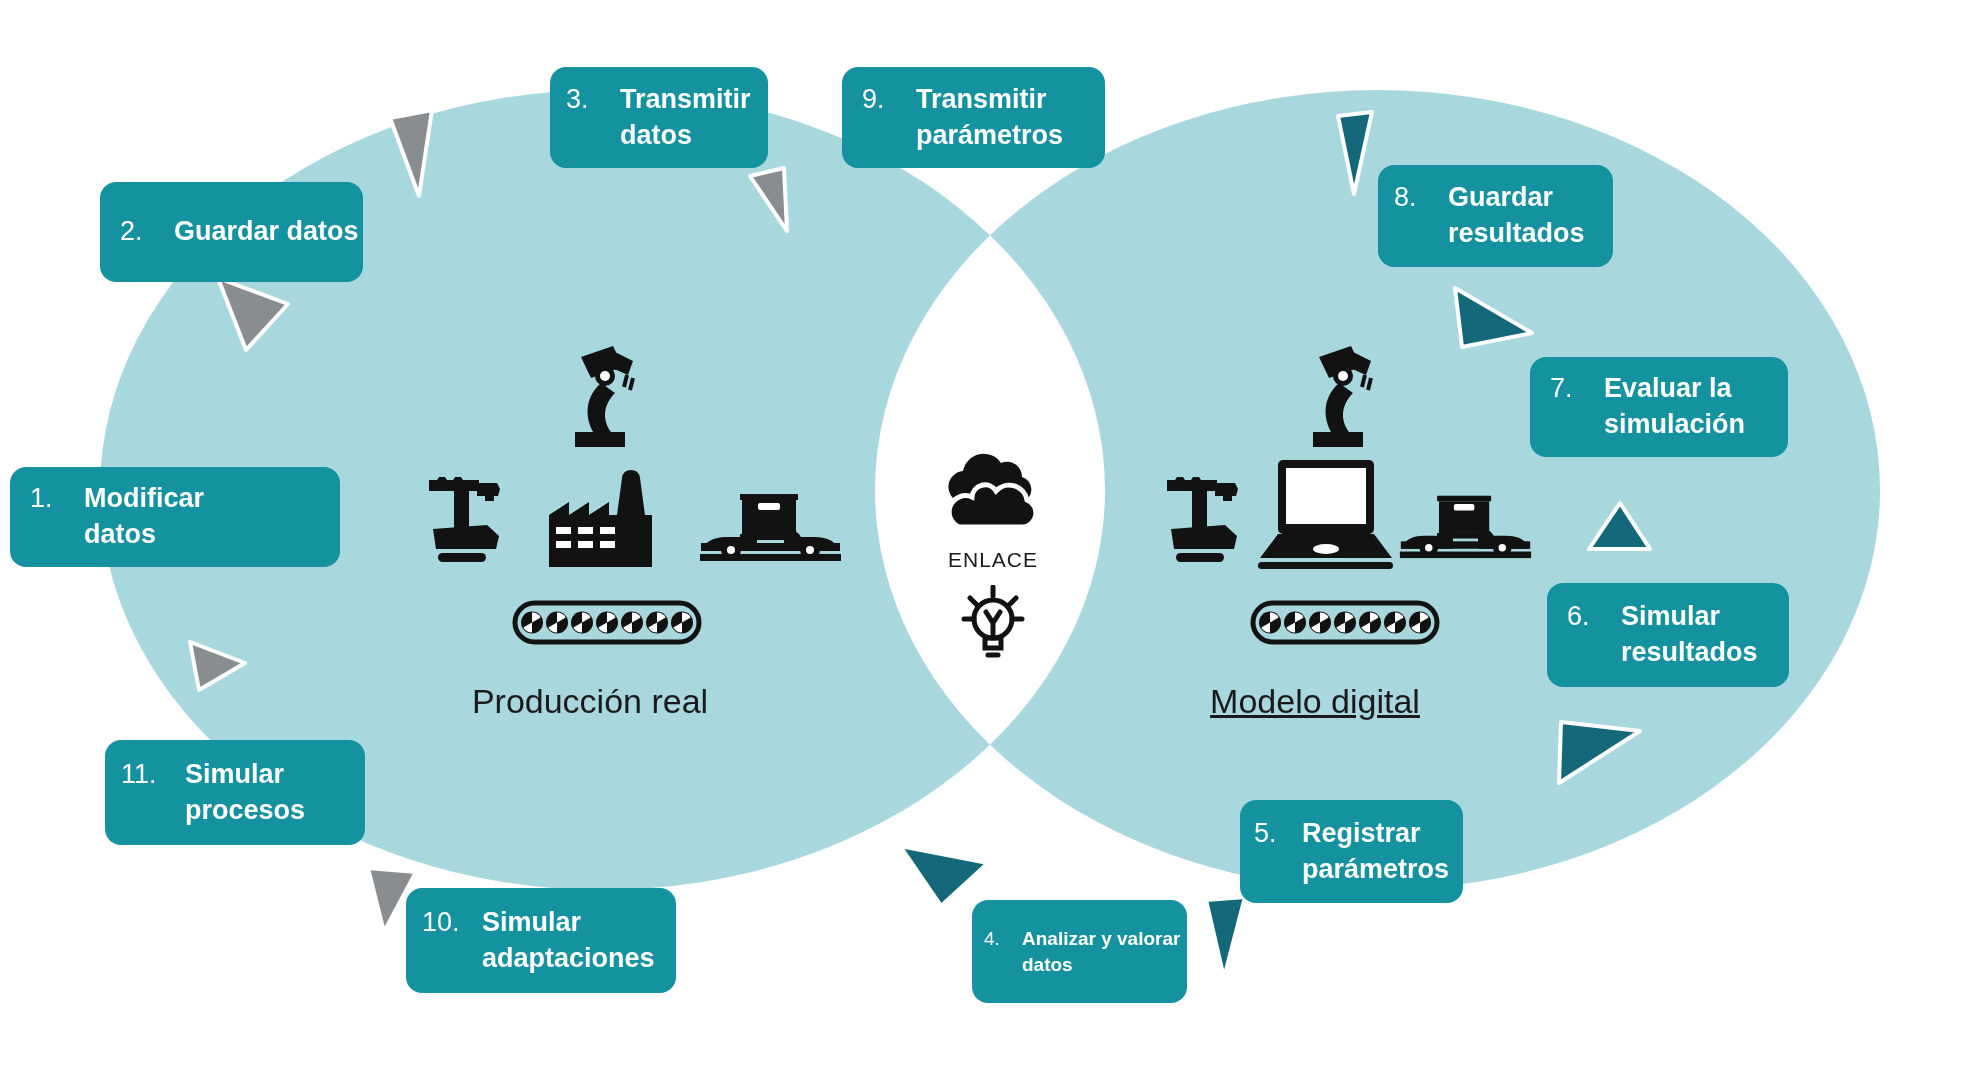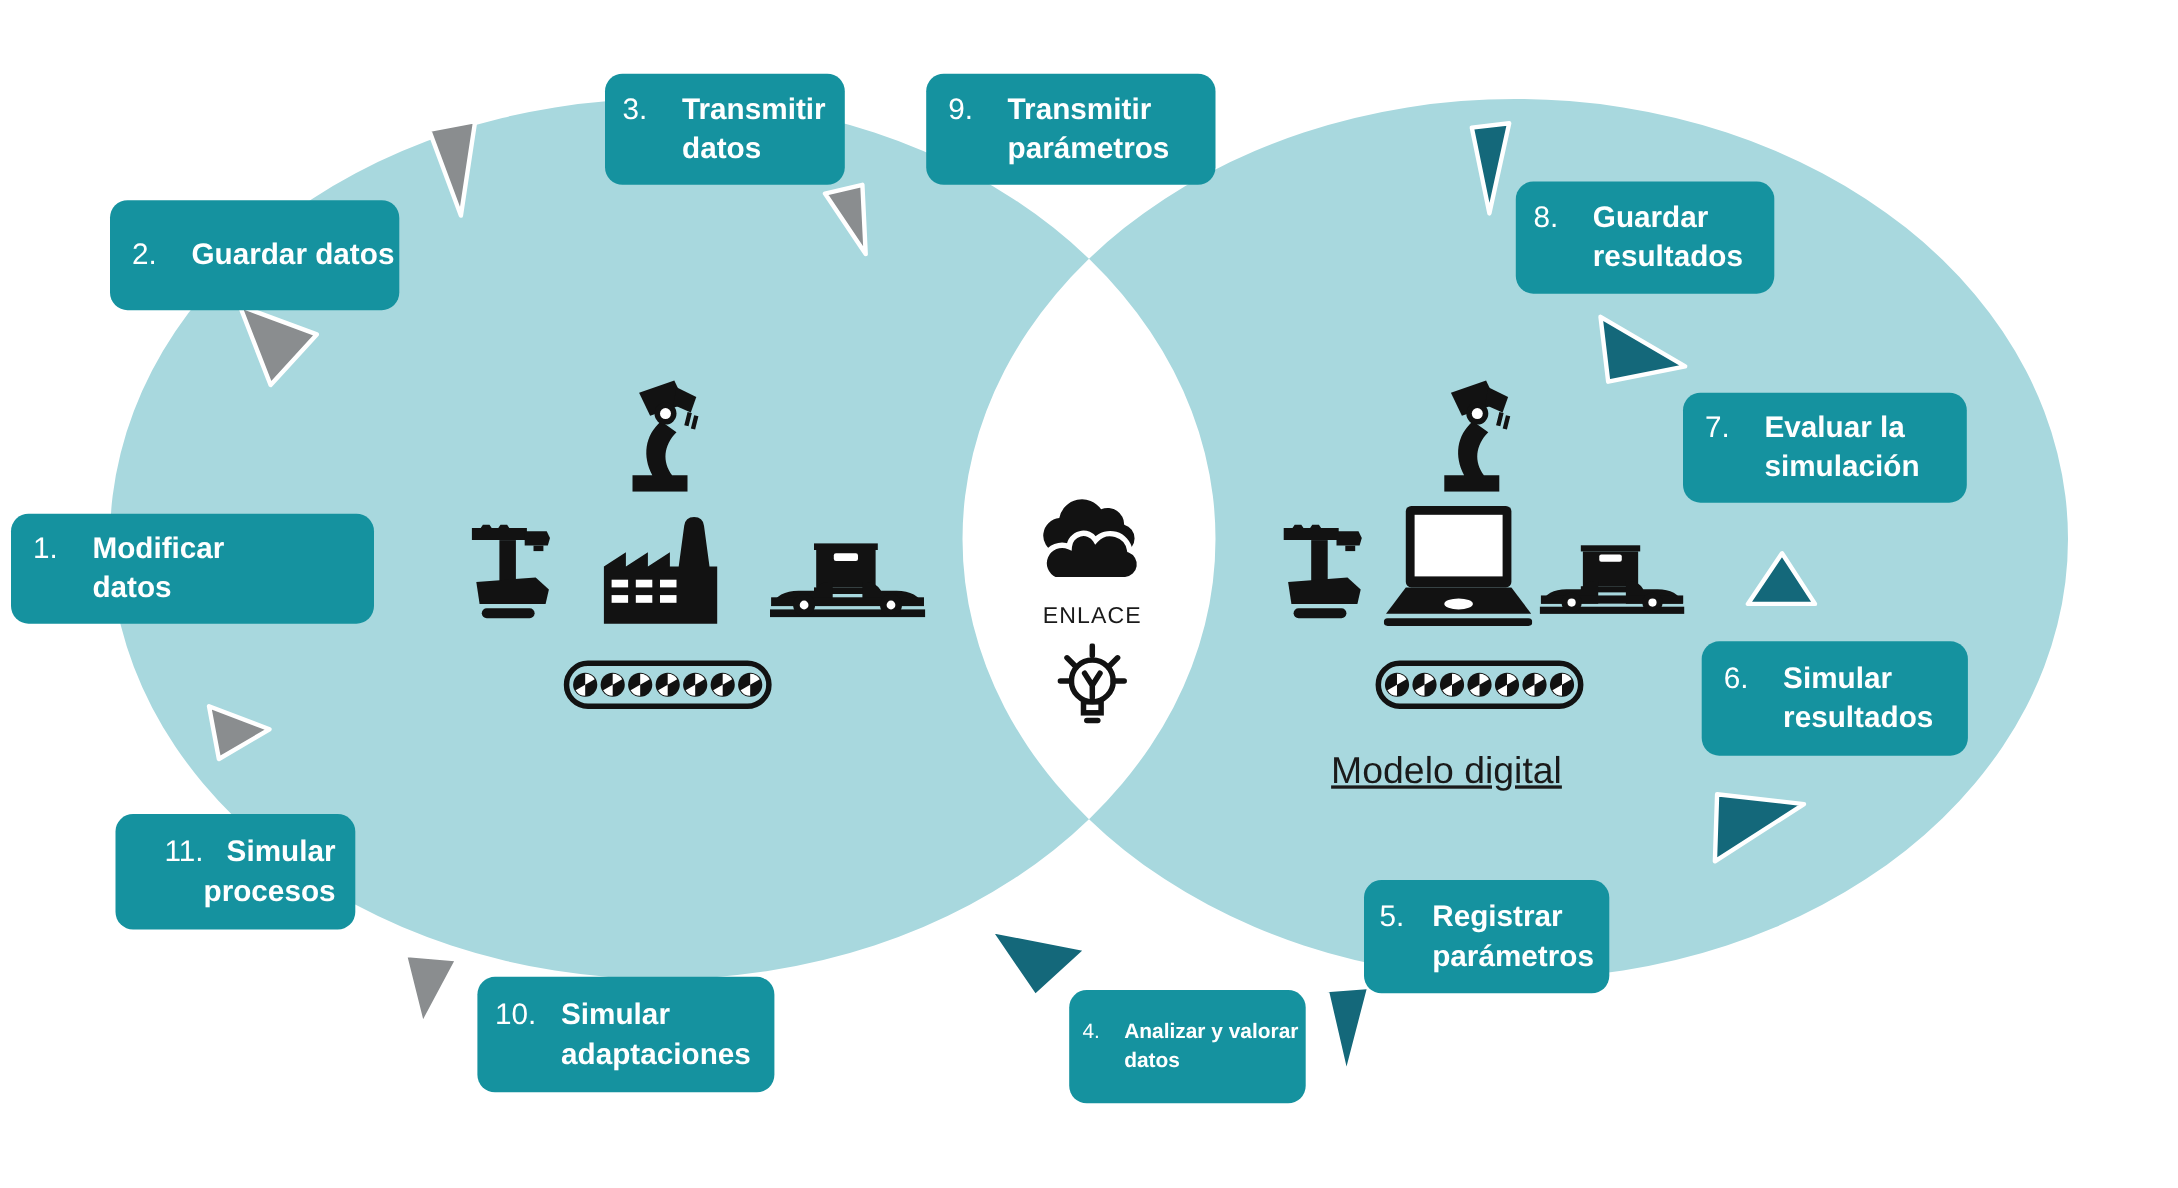--- a/index.html
+++ b/index.html
@@ -21,23 +21,23 @@
   .p2{left:100px;top:182px;width:263px;height:100px;}
   .p3{left:550px;top:67px;width:218px;height:101px;padding-left:16px;}
   .p4{left:972px;top:900px;width:215px;height:103px;font-size:19px;padding-left:12px;}
   .p4 .num{width:38px;}
   .p5{left:1240px;top:800px;width:223px;height:103px;padding-left:14px;}
   .p5 .num{width:48px;}
   .p6{left:1547px;top:583px;width:242px;height:104px;}
   .p7{left:1530px;top:357px;width:258px;height:100px;}
   .p8{left:1378px;top:165px;width:235px;height:102px;padding-left:16px;}
   .p9{left:842px;top:67px;width:263px;height:101px;}
-  .p10{left:434px;top:888px;width:270px;height:105px;padding-left:16px;}
+  .p10{left:406px;top:888px;width:270px;height:105px;padding-left:16px;}
   .p10 .num{width:60px;}
-  .p11{left:105px;top:740px;width:218px;height:105px;padding-left:16px;text-align:right;}
+  .p11{left:105px;top:740px;width:260px;height:105px;padding-left:16px;}
   .p11 .num{width:64px;}
   .circle-label{position:absolute;color:var(--text_dark);font-size:34px;text-align:center;}
   .label-left{left:390px;top:682px;width:400px;}
   .label-right{left:1115px;top:682px;width:400px;text-decoration:underline;}
   .label-center{position:absolute;left:890px;top:548px;width:206px;text-align:center;
                 color:var(--text_dark);font-size:21px;letter-spacing:1px;}
   .ic{position:absolute;}
   .i-l-robot{left:565px;top:342px;width:80px;height:105px;}
   .i-l-agv{left:425px;top:468px;width:85px;height:95px;}
   .i-l-factory{left:543px;top:455px;width:115px;height:115px;}
@@ -222,20 +222,21 @@
       </div>
   </div>
   <div class="stepbox p11">
     <div class="row">
         <span class="num">11.</span>
     <span class="txt"><span class="ln">Simular</span><br>
     <span class="ln">procesos</span></span>
       </div>
   </div>
 
+  <div class="circle-label label-left">Producción real</div>
   <div class="circle-label label-right">Modelo digital</div>
   <div class="label-center">ENLACE</div>
 
   <svg class="ic i-l-robot" viewBox="0 0 80 105">
       <use href="#sym-robot"></use>
     </svg>
   <svg class="ic i-l-agv" viewBox="0 0 85 95">
       <use href="#sym-agv"></use>
     </svg>
   <svg class="ic i-l-factory" viewBox="0 0 115 115">

